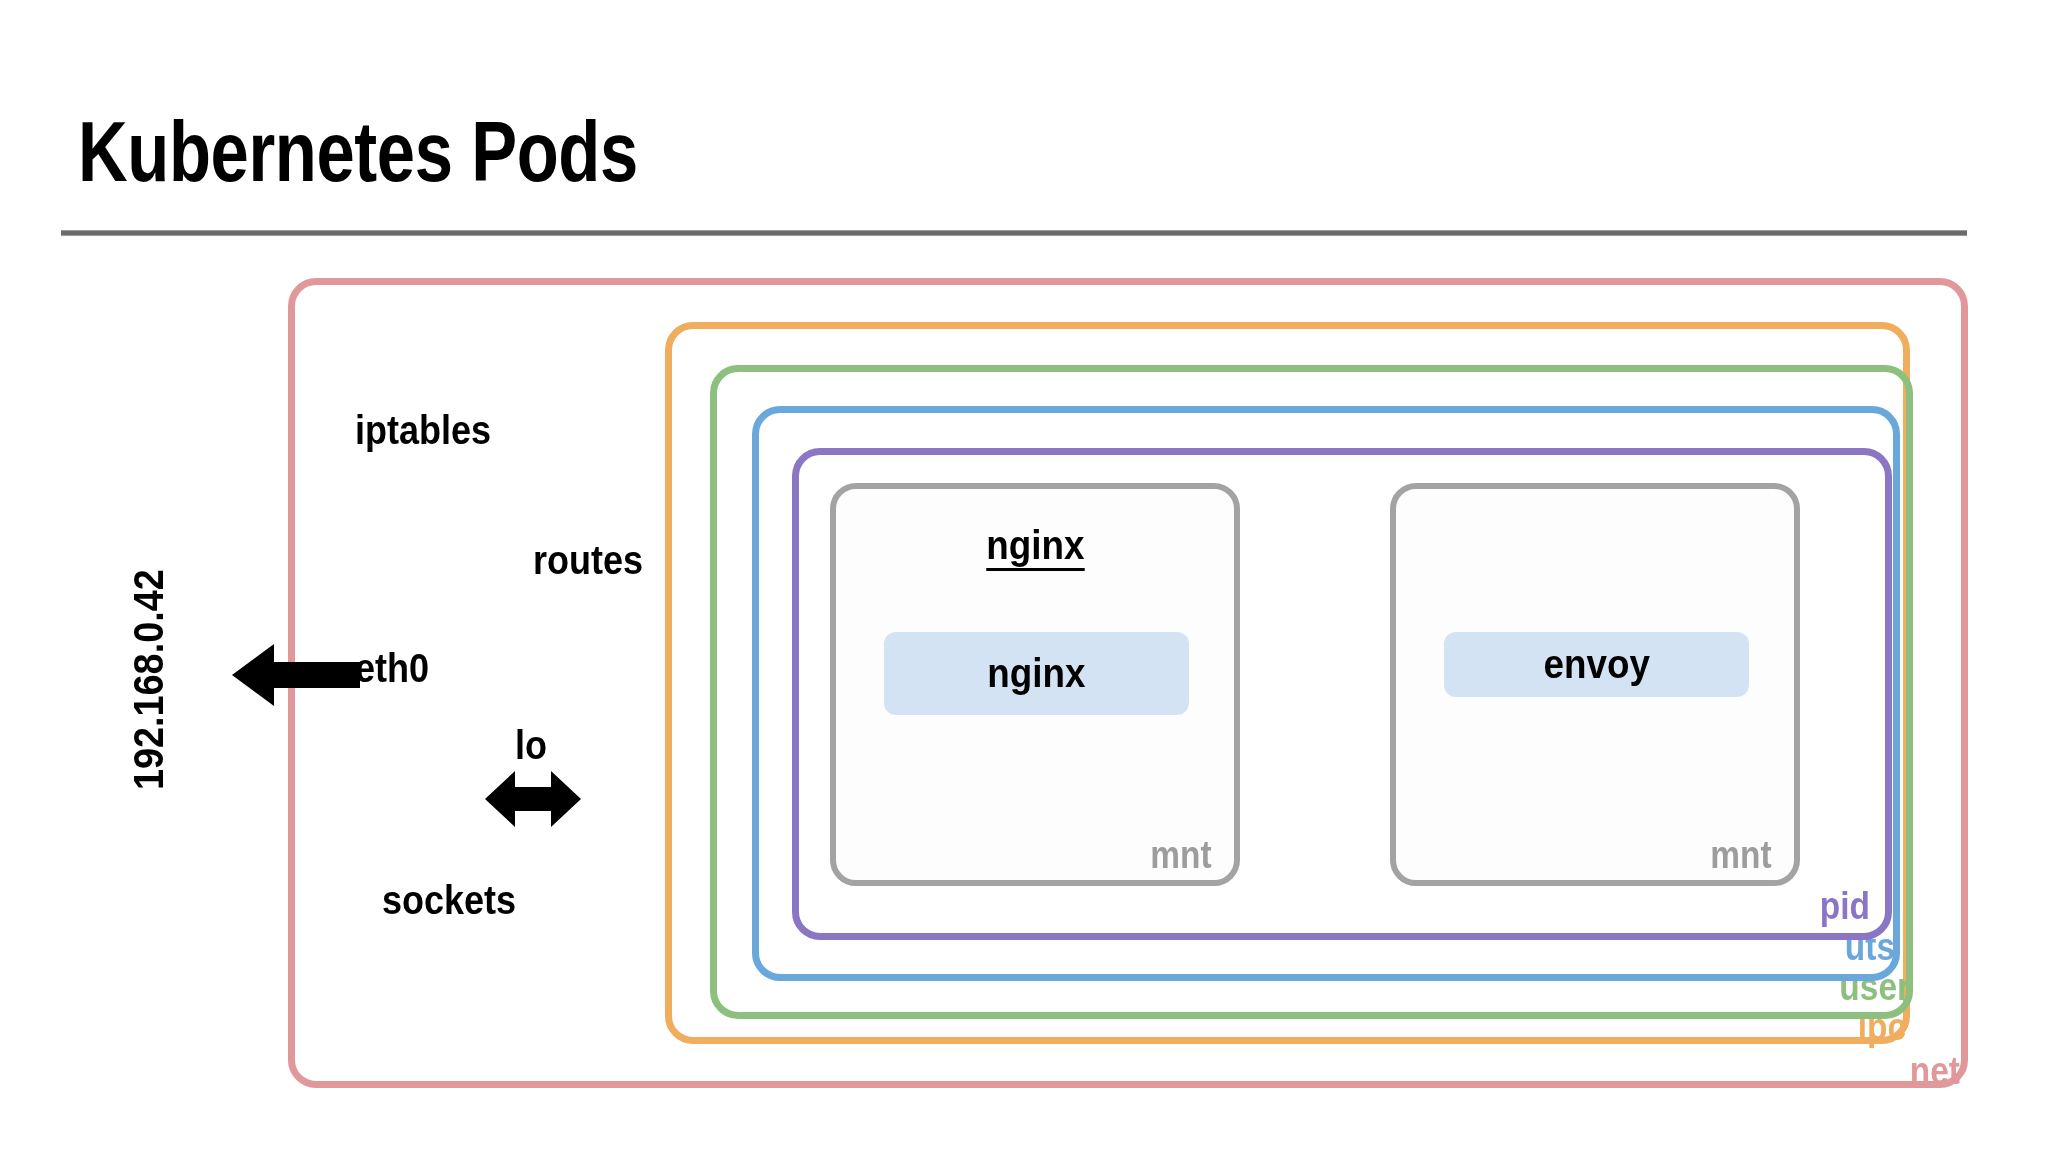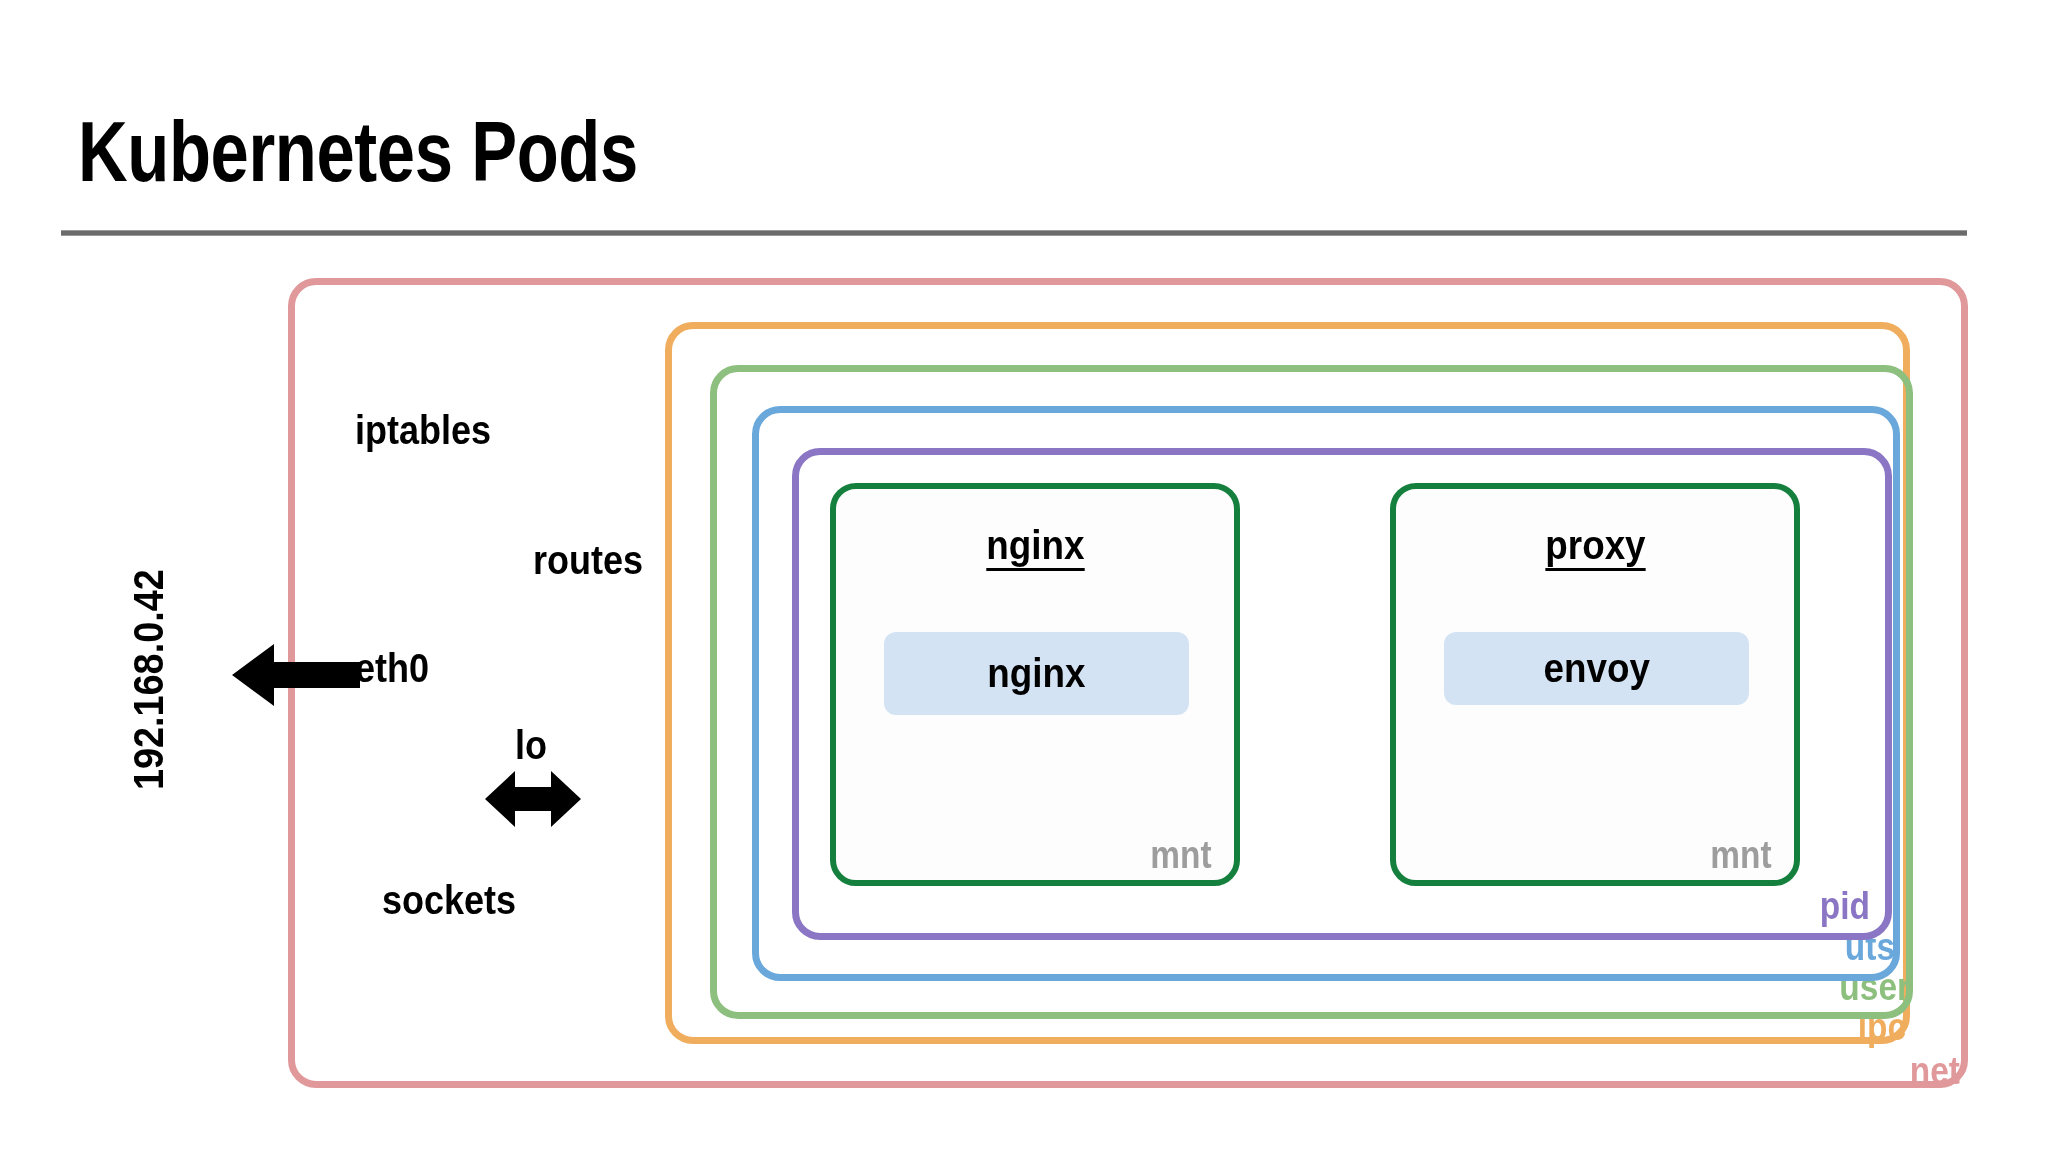--- a/index.html
+++ b/index.html
@@ -59,21 +59,21 @@
     line-height: 1;
     white-space: nowrap;
     transform: scaleX(0.88);
     transform-origin: right bottom;
   }
 
   
   .ctr-box {
     position: absolute;
     box-sizing: border-box;
-    border: 6px solid #15803d;
+    border: 6px solid #a3a3a3;
     border-radius: 26px;
     background: #fdfdfd;
   }
   .ctr-title {
     position: absolute;
     top: 36px;
     left: 0;
     right: 0;
     text-align: center;
     font-size: 40px;
@@ -164,24 +164,21 @@
     <div class="ctr-title">
       <span>nginx</span>
     </div>
     <div class="proc-box" style="left:48px; top:143px; width:305px; height:83px;">
       <span>nginx</span>
     </div>
     <div class="ctr-mnt">mnt</div>
   </div>
 
   <div class="ctr-box" style="left:1390px; top:483px; width:410px; height:403px;">
-    <div class="ctr-title">
-      <span>proxy</span>
-    </div>
-    <div class="proc-box" style="left:48px; top:143px; width:305px; height:73px;">
+    <div class="proc-box" style="left:48px; top:143px; width:305px; height:65px;">
       <span>envoy</span>
     </div>
     <div class="ctr-mnt">mnt</div>
   </div>
 
   <div class="host-label" style="left:355px; top:410px;">iptables</div>
 
   <div class="host-label" style="left:533px; top:540px;">routes</div>
 
   <div class="host-label" style="left:382px; top:880px;">sockets</div>

